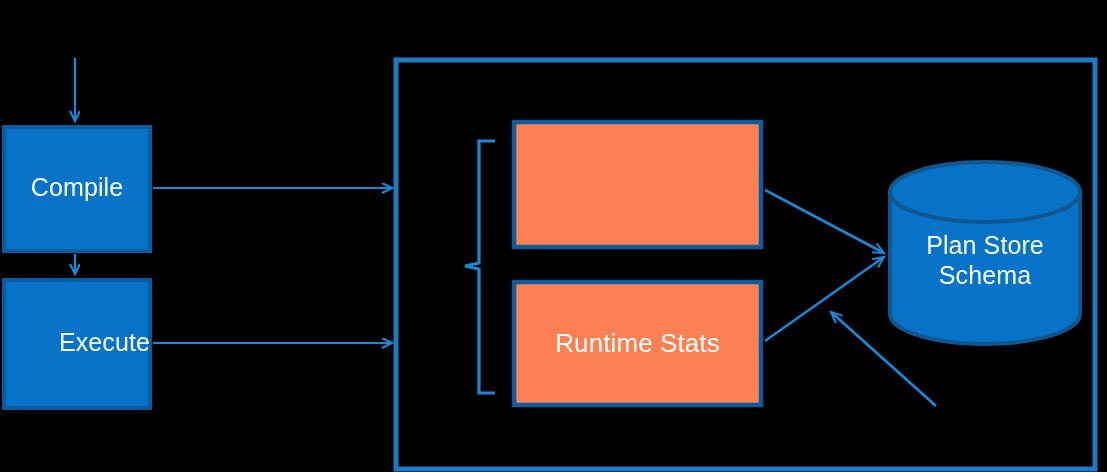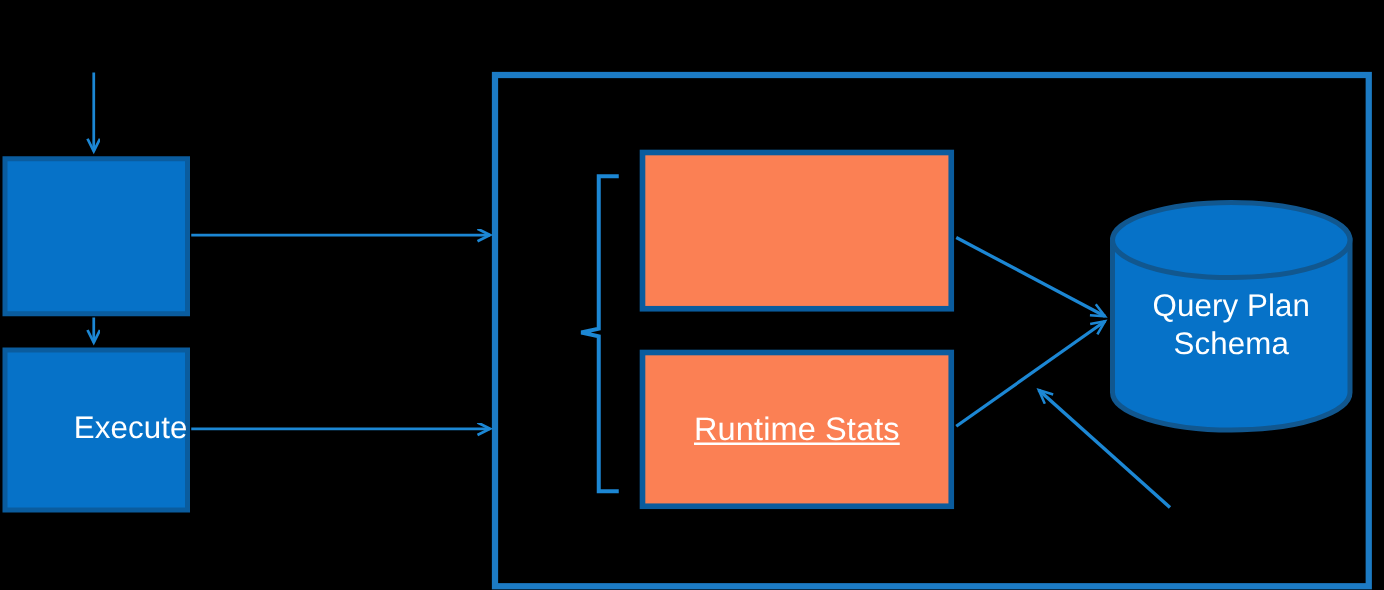--- a/index.html
+++ b/index.html
@@ -74,22 +74,23 @@
     <line x1="765" y1="341" x2="884" y2="257" stroke="#1C87D4" stroke-width="2.6" marker-end="url(#arrowOpenThin)"></line>
 
     <line x1="936" y1="406" x2="831" y2="312" stroke="#1C87D4" stroke-width="2.8" marker-end="url(#arrowOpenThin)"></line>
 
     <g>
       <path d="M890,192 L890,314 A95,30 0 0 0 1080,314 L1080,192 Z" fill="#0672C8" stroke="#11578F" stroke-width="4"></path>
       <ellipse cx="985" cy="192" rx="95" ry="30" fill="#0672C8" stroke="#11578F" stroke-width="4"></ellipse>
     </g>
   </svg>
 
+  <div class="node-label" style="left:4px; top:173px; width:146px; font-size:25px;">Compile</div>
 
   <div class="node-label" style="left:4px; top:328px; width:146px; font-size:25px;text-align:right;">Execute</div>
 
 
-  <div class="node-label" style="left:514px; top:328px; width:247px; font-size:26px;text-decoration:underline;">Runtime Stats</div>
+  <div class="node-label" style="left:514px; top:328px; width:247px; font-size:26px;">Runtime Stats</div>
 
-  <div class="node-label" style="left:890px; top:231px; width:190px; font-size:25px;">Query Plan
+  <div class="node-label" style="left:890px; top:231px; width:190px; font-size:25px;">Plan Store
 Schema</div>
 
 </div>
 
 </body></html>

